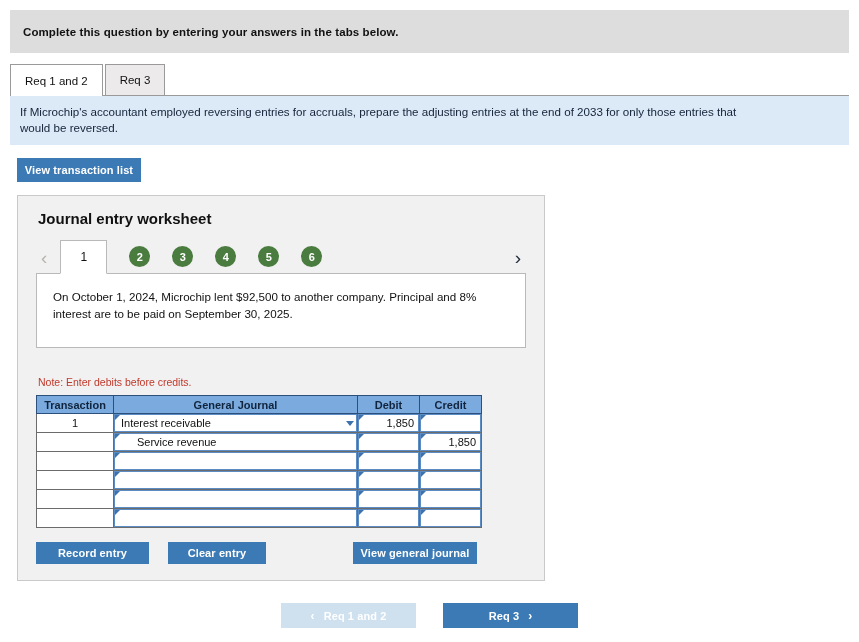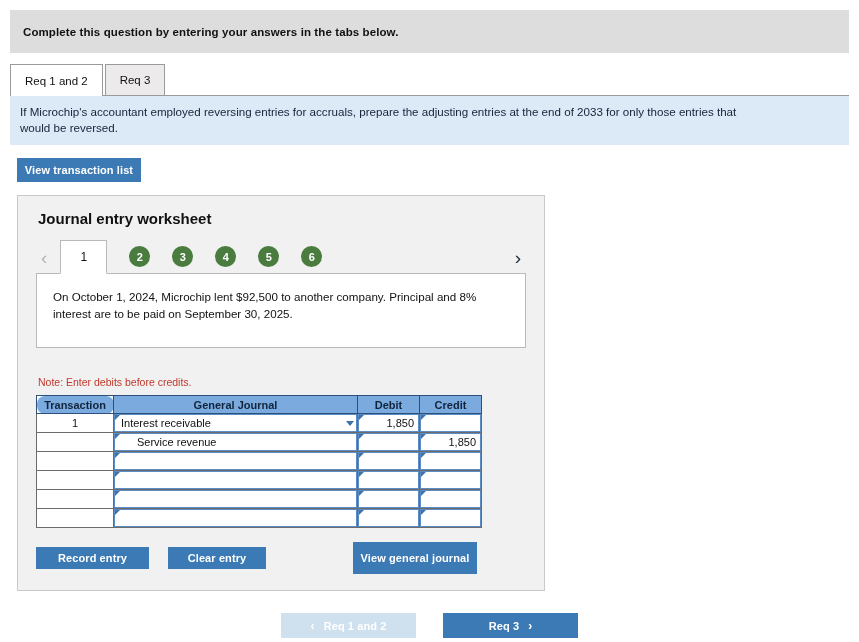--- a/index.html
+++ b/index.html
@@ -209,21 +209,21 @@
     text-align: center;
   }
   table.journal td {
     border: 1px solid #6b6b6b;
     padding: 0;
     height: 18px;
     font-size: 11px;
     color: #111;
     vertical-align: middle;
   }
-  .col-tx     { width: 76px; border-radius: 8px; }
+  .col-tx     { width: 76px; }
   .col-gj     { width: 243px; }
   .col-debit  { width: 61px; }
   .col-credit { width: 61px; }
 
   td.txno { text-align: center; }
 
   
   .cell {
     position: relative;
     box-sizing: border-box;
@@ -270,21 +270,21 @@
 
   
   .ws-actions {
     margin-top: 14px;
     display: flex;
     align-items: center;
     width: 441px;
   }
   .btn-record { width: 113px; height: 22px; }
   .btn-clear  { width: 98px; height: 22px; margin-left: 19px; }
-  .btn-vgj    { width: 124px; height: 32px; margin-left: auto; }
+  .btn-vgj    { width: 124px; height: 22px; margin-left: auto; }
 
   
   .bottom-nav {
     margin-top: 22px;
     display: flex;
     justify-content: center;
     gap: 27px;
   }
   .btn-prev {
     width: 135px; height: 25px;

